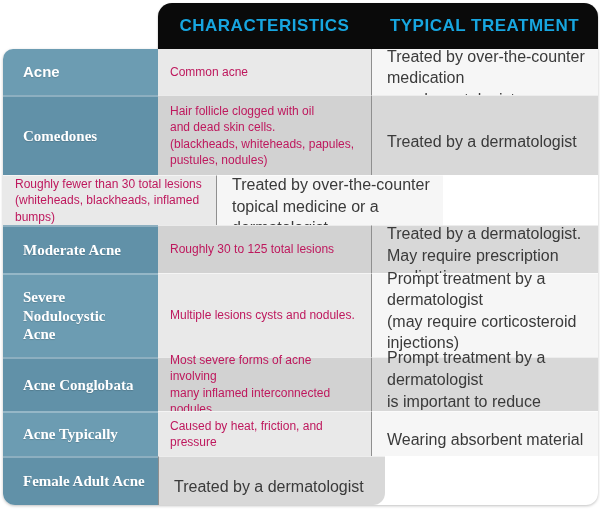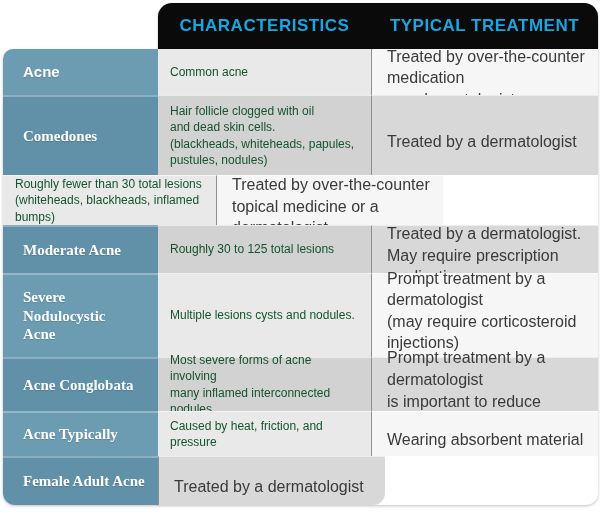--- a/index.html
+++ b/index.html
@@ -26,21 +26,21 @@
   .row { display:flex; }
   .cell-label {
     width:155px; box-sizing:border-box; padding:0 8px 0 20px;
     display:flex; align-items:center;
     color:#ffffff; font-weight:bold; font-size:15px; line-height:1.25;
     white-space:pre-line; text-shadow:0 1px 1px rgba(0,0,0,.15);
   }
   .cell-char {
     width:213px; box-sizing:border-box; padding:0 10px 0 12px;
     display:flex; align-items:center;
-    color:#14532d; font-size:12px; line-height:1.35; white-space:pre-line;
+    color:#be185d; font-size:12px; line-height:1.35; white-space:pre-line;
   }
   .cell-treat {
     width:227px; box-sizing:border-box; padding:12px 8px 0 15px;
     display:flex; align-items:center;
     color:#3a3a3a; font-size:16px; line-height:1.35; white-space:pre-line;
     border-left:1px solid #8f8f8f;
   }
   .row.light .cell-label { background:#6c9cb2; }
   .row.dark  .cell-label { background:#6191a8; }
   .row.light .cell-char  { background:#e9e9e9; }

